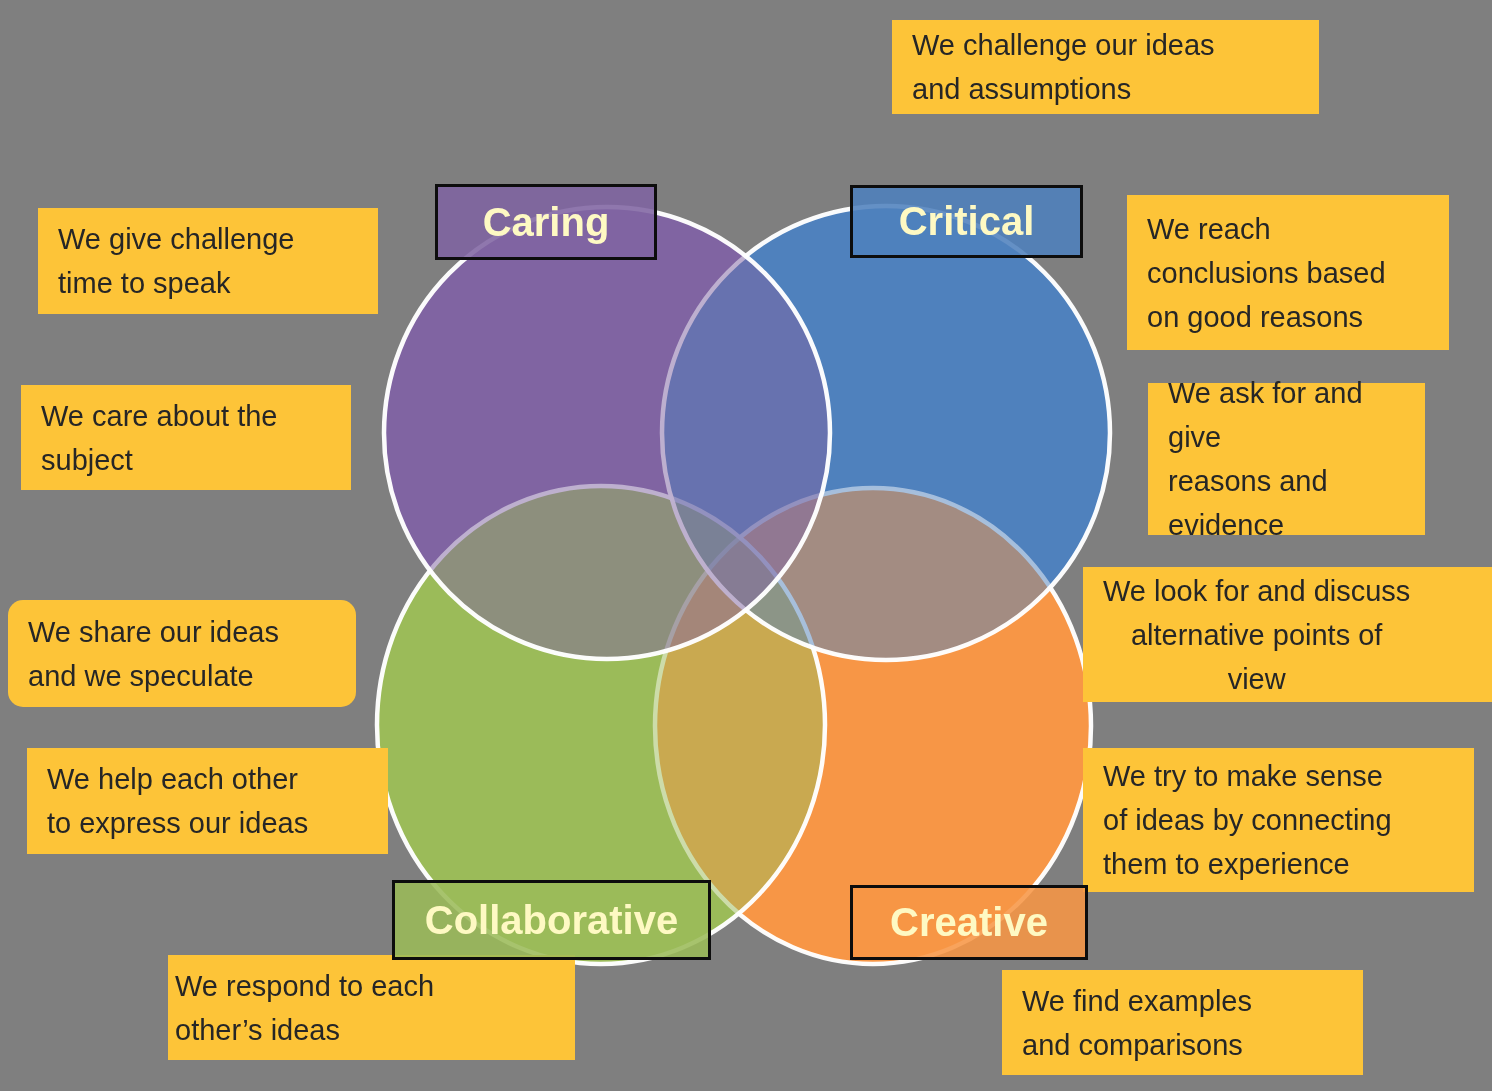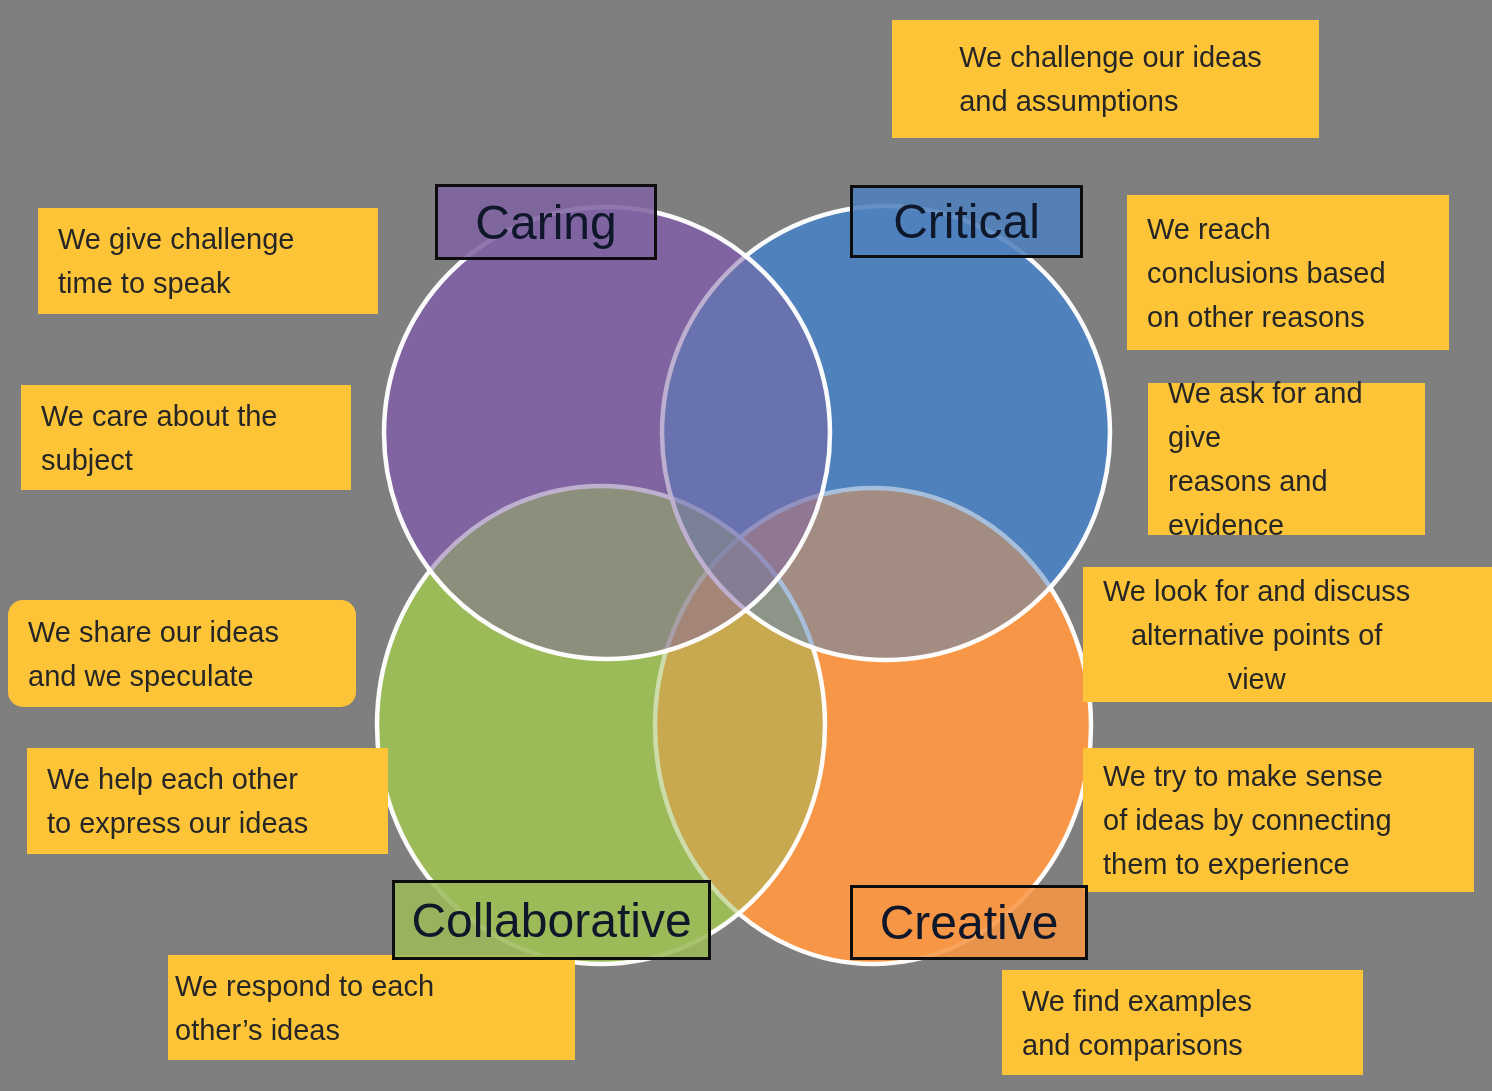--- a/index.html
+++ b/index.html
@@ -23,23 +23,23 @@
 
   
   .setlabel {
     position: absolute;
     z-index: 3;
     display: flex;
     align-items: center;
     justify-content: center;
     border: 3px solid #0d0d0d;
     box-sizing: border-box;
-    font-weight: normal;
-    font-size: 48px;
-    color: #0f172a;
+    font-weight: bold;
+    font-size: 40px;
+    color: #fef9c3;
     letter-spacing: 0px;
   }
   .lab-caring   { left: 435px; top: 184px; width: 222px; height: 76px; background: rgba(128,100,162,0.88); }
   .lab-critical { left: 850px; top: 185px; width: 233px; height: 73px; background: rgba(79,129,189,0.88); }
   .lab-collab   { left: 392px; top: 880px; width: 319px; height: 80px; background: rgba(155,187,89,0.88); }
   .lab-creative { left: 850px; top: 885px; width: 238px; height: 75px; background: rgba(247,150,70,0.88); }
 
   
   .note {
     position: absolute;
@@ -50,21 +50,21 @@
     box-sizing: border-box;
     padding: 6px 10px 6px 20px;
   }
   .note-text {
     font-size: 29px;
     line-height: 44px;
     color: #262626;
     white-space: pre-wrap;
   }
   .n-listen       { left: 181px;  top: 3px;   width: 404px; height: 154px; }
-  .n-challenge    { left: 892px;  top: 20px;  width: 427px; height: 118px; justify-content: center; }
+  .n-challenge    { left: 892px;  top: 20px;  width: 427px; height: 94px; }
   .n-time         { left: 38px;   top: 208px; width: 340px; height: 106px; }
   .n-subject      { left: 21px;   top: 385px; width: 330px; height: 105px; align-items: center; }
   .n-share        { left: 8px;    top: 600px; width: 348px; height: 107px; border-radius: 15px; }
   .n-help         { left: 27px;   top: 748px; width: 361px; height: 106px; }
   .n-conclusions  { left: 1127px; top: 195px; width: 322px; height: 155px; }
   .n-reasons      { left: 1148px; top: 383px; width: 277px; height: 152px; }
   .n-alternative  { left: 1083px; top: 567px; width: 424px; height: 135px; text-align: center; }
   .n-sense        { left: 1083px; top: 748px; width: 391px; height: 144px; }
   .n-respond      { left: 168px;  top: 955px; width: 407px; height: 105px; padding-left: 7px; }
   .n-examples     { left: 1002px; top: 970px; width: 361px; height: 105px; }
@@ -110,21 +110,21 @@
     <div class="note-text">We share our ideas
 and we speculate</div>
   </div>
   <div class="note n-help">
     <div class="note-text">We help each other
 to express our ideas</div>
   </div>
   <div class="note n-conclusions">
     <div class="note-text">We reach
 conclusions based
-on other reasons</div>
+on good reasons</div>
   </div>
   <div class="note n-reasons">
     <div class="note-text">We ask for and give
 reasons and
 evidence</div>
   </div>
   <div class="note n-alternative">
     <div class="note-text">We look for and discuss
 alternative points of
 view</div>

